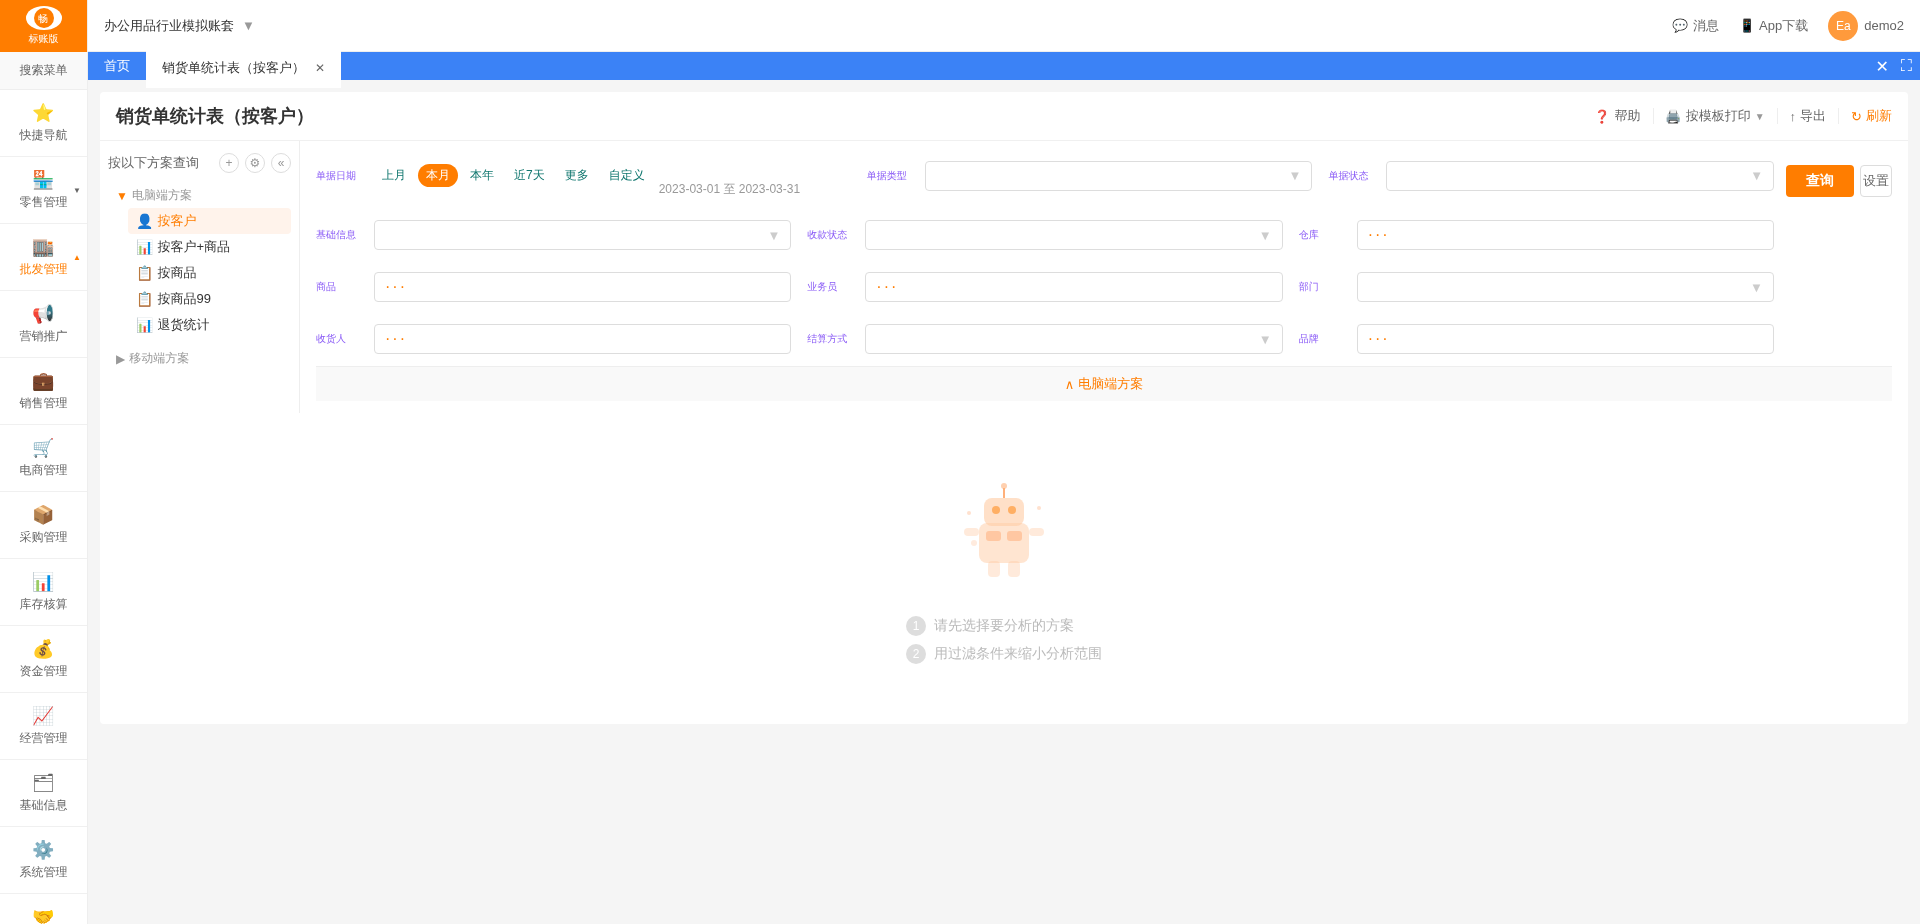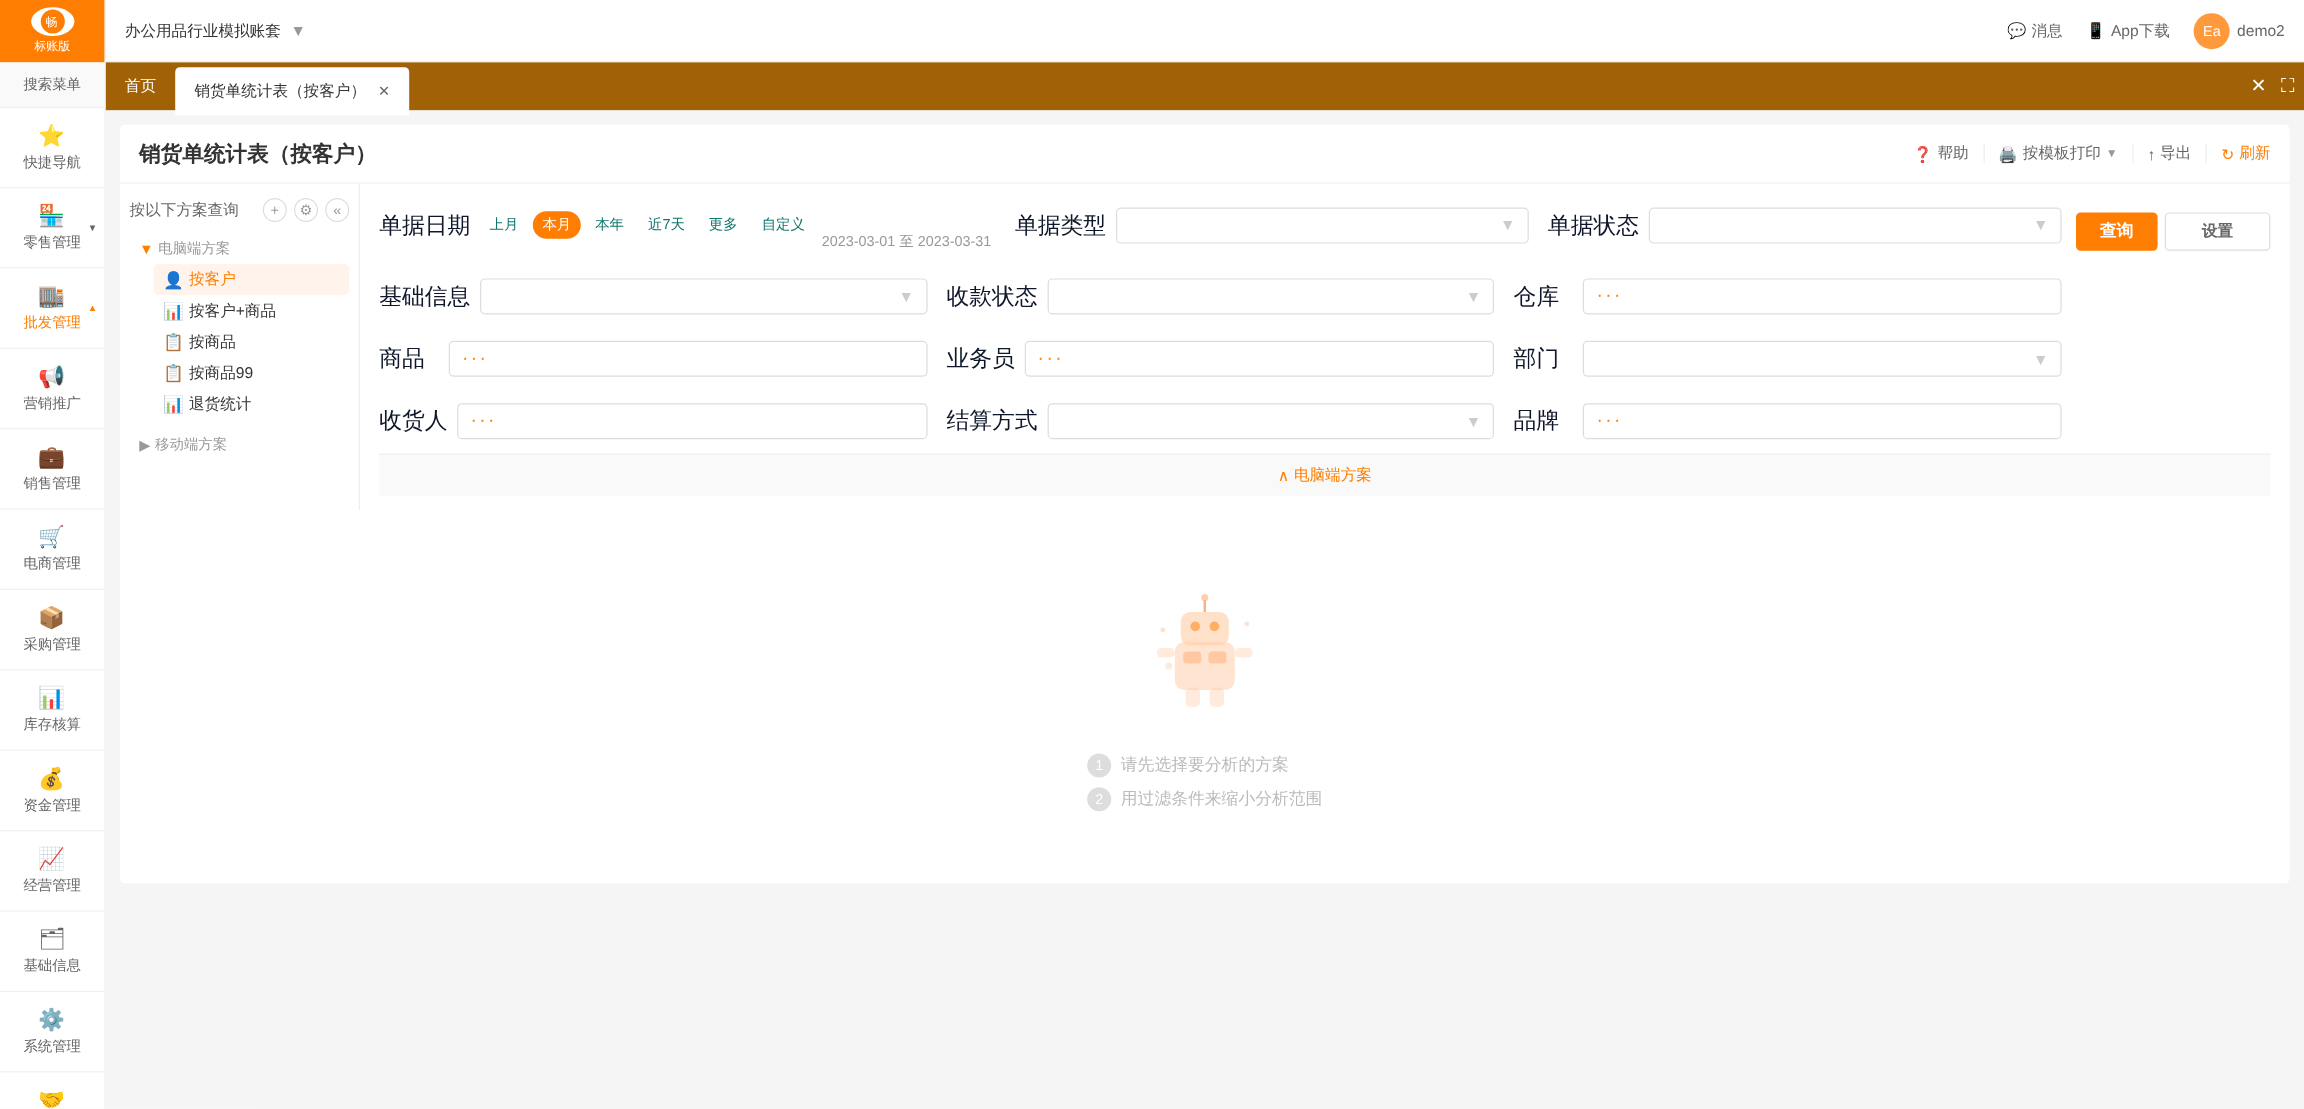--- a/index.html
+++ b/index.html
@@ -21,21 +21,21 @@
     .main-area { flex: 1; display: flex; flex-direction: column; height: 100%; overflow: hidden; }
 
     
     .top-header { height: 52px; background: #fff; border-bottom: 1px solid #eee; display: flex; align-items: center; justify-content: space-between; padding: 0 16px; }
     .header-left { display: flex; align-items: center; gap: 8px; color: #666; font-size: 13px; }
     .header-right { display: flex; align-items: center; gap: 20px; }
     .header-btn { display: flex; align-items: center; gap: 4px; cursor: pointer; color: #666; font-size: 13px; }
     .user-avatar { width: 30px; height: 30px; border-radius: 50%; background: #e0e0e0; overflow: hidden; display: flex; align-items: center; justify-content: center; font-size: 12px; color: #fff; background: #ff9a3c; }
 
     
-    .tab-bar { height: 40px; background: #a16207; display: flex; padding: 0 0; }
+    .tab-bar { height: 28px; background: #3b82f6; display: flex; align-items: center; padding: 0 0; }
     .tab-item { height: 40px; padding: 0 16px; display: flex; align-items: center; gap: 6px; cursor: pointer; font-size: 13px; color: rgba(255,255,255,0.8); position: relative; }
     .tab-item.active { background: #fff; color: #333; border-radius: 4px 4px 0 0; margin-top: 4px; }
     .tab-item.home { color: #fff; }
     .tab-close { font-size: 12px; color: #666; margin-left: 4px; cursor: pointer; }
     .tab-maximize { font-size: 14px; color: #999; cursor: pointer; margin-left: 4px; }
     .tab-right-btns { margin-left: auto; display: flex; align-items: center; padding-right: 8px; }
 
     
     .content { flex: 1; overflow: auto; background: #f5f5f5; }
     .page-container { background: #fff; margin: 12px; border-radius: 4px; overflow: hidden; }
@@ -58,31 +58,31 @@
     .left-panel-btns { display: flex; gap: 6px; }
     .circle-btn { width: 20px; height: 20px; border-radius: 50%; border: 1px solid #ddd; display: flex; align-items: center; justify-content: center; cursor: pointer; color: #999; font-size: 12px; }
     .tree-item { padding: 4px 8px; cursor: pointer; display: flex; align-items: center; gap: 4px; font-size: 13px; color: #333; border-radius: 4px; }
     .tree-item.active { color: #ff7d00; background: #fff3eb; }
     .tree-child { padding-left: 20px; }
 
     
     .right-filter { flex: 1; padding: 12px 16px; }
     .filter-row { display: flex; align-items: center; margin-bottom: 12px; gap: 16px; }
     .filter-item { display: flex; align-items: center; gap: 8px; flex: 1; }
-    .filter-label { font-size: 19px; color: #0f172a; white-space: nowrap; min-width: 50px; }
+    .filter-label { font-size: 10px; color: #8b5cf6; white-space: nowrap; min-width: 50px; }
     .filter-input { flex: 1; border: 1px solid #ddd; border-radius: 4px; padding: 5px 10px; font-size: 13px; color: #333; height: 30px; display: flex; align-items: center; justify-content: space-between; cursor: pointer; background: #fff; }
     .filter-input .dots { color: #ff7d00; font-size: 16px; letter-spacing: 2px; }
     .date-filter { display: flex; align-items: center; gap: 6px; flex: 1; }
     .date-tabs { display: flex; gap: 4px; }
     .date-tab { padding: 3px 8px; border-radius: 3px; cursor: pointer; font-size: 12px; color: #0f766e; }
     .date-tab.active { background: #ff7d00; color: #fff; border-radius: 20px; }
     .date-range { font-size: 12px; color: #999; margin-top: 28px; }
     .query-btns { display: flex; flex-direction: row; gap: 6px; padding: 12px 0; margin-left: auto; }
     .btn-query { background: #ff7d00; color: #fff; border: none; border-radius: 4px; padding: 6px 20px; cursor: pointer; font-size: 14px; font-weight: bold; }
-    .btn-settings { background: #fff; color: #666; border: 1px solid #ddd; border-radius: 4px; padding: 6px 30px; cursor: pointer; font-size: 13px; font-weight: bold; }
+    .btn-settings { background: #fff; color: #666; border: 1px solid #ddd; border-radius: 4px; padding: 6px 2px; cursor: pointer; font-size: 13px; }
 
     
     .collapse-btn { text-align: center; padding: 8px; cursor: pointer; color: #ff7d00; font-size: 13px; background: #f9f9f9; border-top: 1px solid #eee; display: flex; align-items: center; justify-content: center; gap: 4px; }
 
     
     .empty-state { display: flex; flex-direction: column; align-items: center; justify-content: center; padding: 60px 20px; color: #999; }
     .empty-tips { display: flex; flex-direction: column; gap: 8px; }
     .empty-tip { display: flex; align-items: center; gap: 8px; color: #bbb; font-size: 14px; }
     .tip-num { width: 20px; height: 20px; border-radius: 50%; background: #ddd; color: #fff; display: flex; align-items: center; justify-content: center; font-size: 12px; }
 

